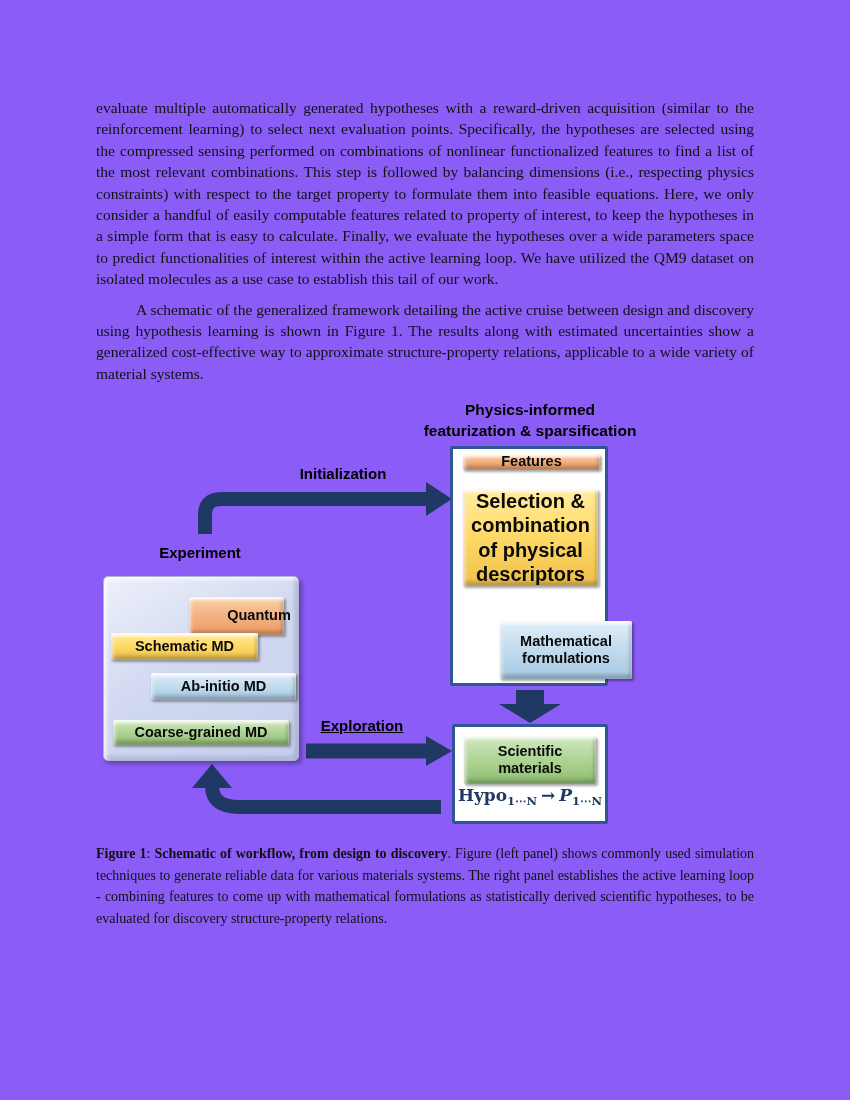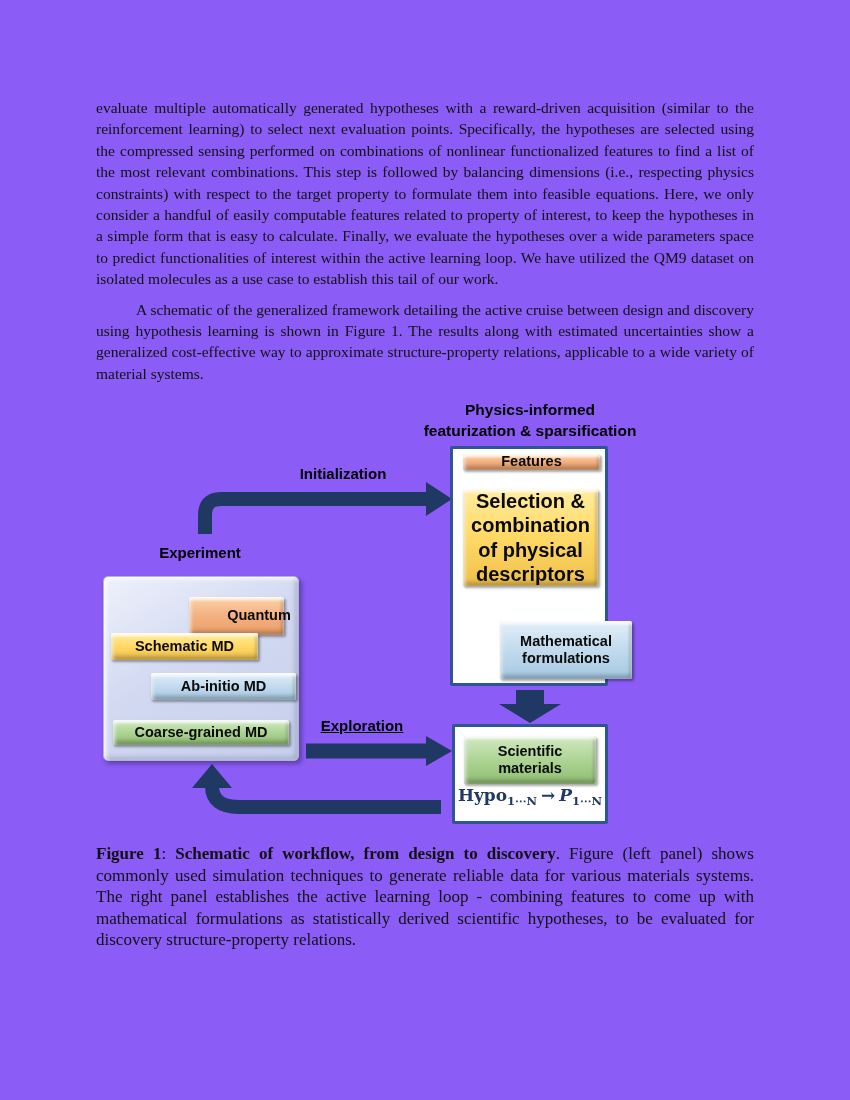--- a/index.html
+++ b/index.html
@@ -105,21 +105,21 @@
     color: #1F3864;
     white-space: nowrap;
   }
   .formula sub { font-size: 11.5px; font-weight: bold; }
   .formula .farrow { padding: 0 4px; }
   .formula .it { font-style: italic; }
 
   
   .caption {
     margin: 8px 0 0 0;
-    font-size: 17px;
+    font-size: 14px;
     line-height: 21.5px;
     text-align: justify;
   }
   .caption b { font-weight: bold; }
 </style>
 </head>
 <body>
 
 <div class="page">
 

